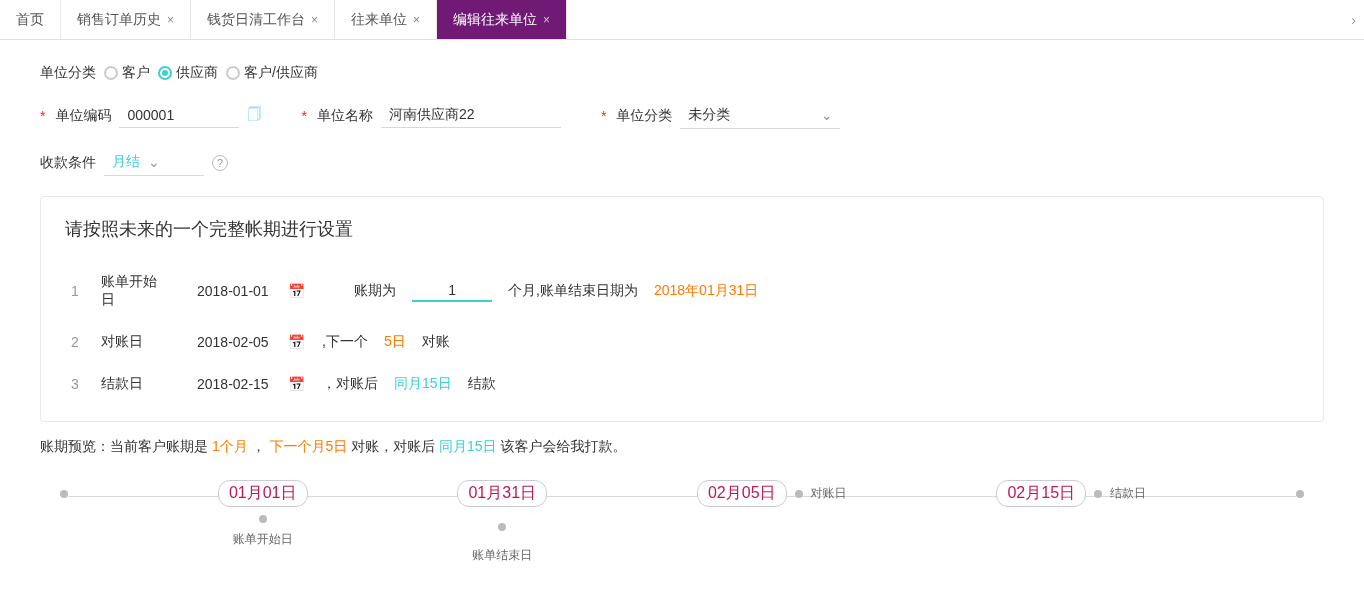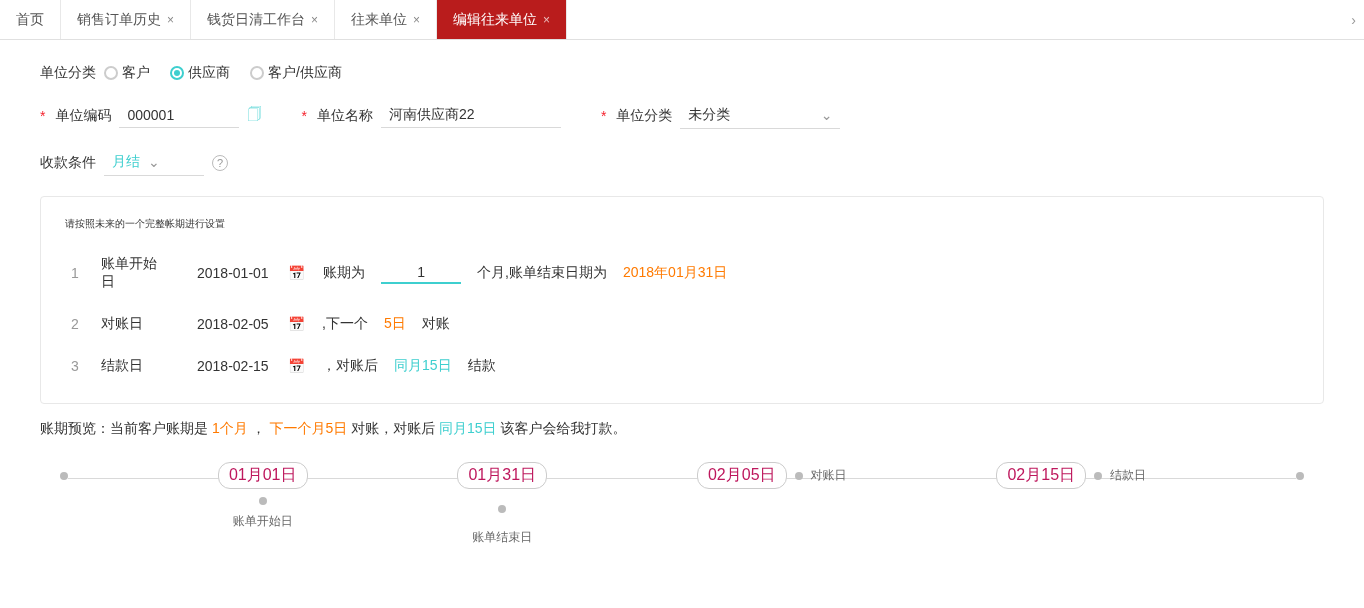--- a/index.html
+++ b/index.html
@@ -18,21 +18,21 @@
       align-items: center;
       padding: 0 16px;
       cursor: pointer;
       color: #555;
       font-size: 14px;
       border-right: 1px solid #e8e8e8;
       gap: 6px;
       white-space: nowrap;
     }
     .tab-item.active {
-      background: #b91c1c;
+      background: #701a75;
       color: #fff;
     }
     .tab-close {
       font-size: 12px;
       opacity: 0.7;
       cursor: pointer;
     }
     .tab-arrow {
       display: flex;
       align-items: center;
@@ -60,21 +60,21 @@
       color: #333;
       font-size: 14px;
       white-space: nowrap;
     }
     .required-star { color: #f5222d; margin-right: 2px; }
 
     
     .radio-group {
       display: flex;
       align-items: center;
-      gap: 20px;
+      gap: 8px;
       justify-content: flex-end;
     }
     .radio-item {
       display: flex;
       align-items: center;
       gap: 4px;
       cursor: pointer;
     }
     .radio-circle {
       width: 14px;
@@ -134,23 +134,23 @@
     }
 
     
     .section-box {
       border: 1px solid #e8e8e8;
       border-radius: 4px;
       padding: 20px 24px;
       margin-top: 8px;
     }
     .section-title {
-      font-size: 10px;
-      color: #333;
-      margin-bottom: 24px;
+      font-size: 18px;
+      color: #333;
+      margin-bottom: 32px;
     }
 
     
     .period-row {
       display: flex;
       align-items: center;
       margin-bottom: 24px;
       gap: 16px;
     }
     .period-num {
@@ -297,21 +297,21 @@
   </div>
 
   <div class="section-box">
     <div class="section-title">请按照未来的一个完整帐期进行设置</div>
 
     <div class="period-row">
       <span class="period-num">1</span>
       <span class="period-label">账单开始日</span>
       <span class="period-date">2018-01-01</span>
       <span class="cal-icon" style="margin-left:4px;">📅</span>
-      <span class="period-text" style="margin-left:1px;">账期为</span>
+      <span class="period-text" style="margin-left:32px;">账期为</span>
       <input class="input-underline" value="1" style="">
       <span class="period-text">个月,账单结束日期为</span>
       <span class="highlight-orange">2018年01月31日</span>
     </div>
 
     <div class="period-row">
       <span class="period-num">2</span>
       <span class="period-label">对账日</span>
       <span class="period-date">2018-02-05</span>
       <span class="cal-icon" style="margin-left:4px;">📅</span>

